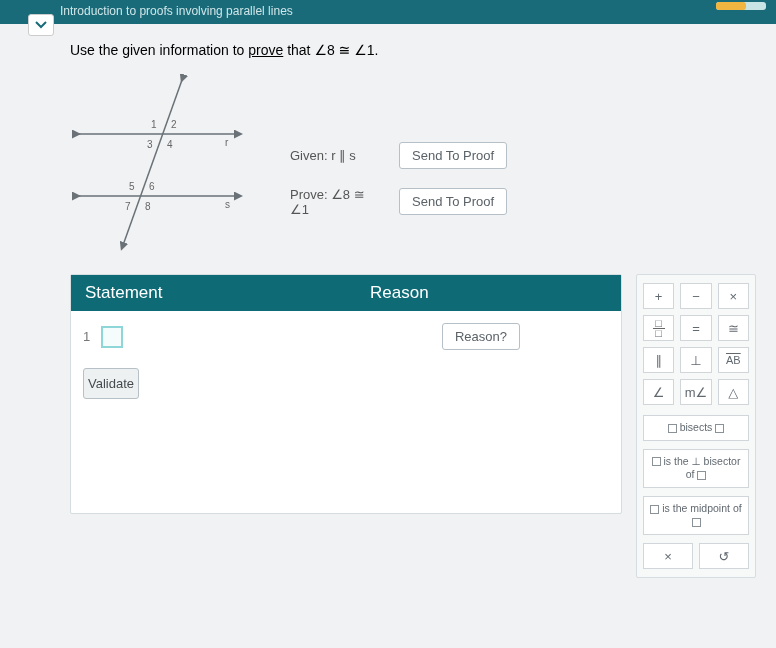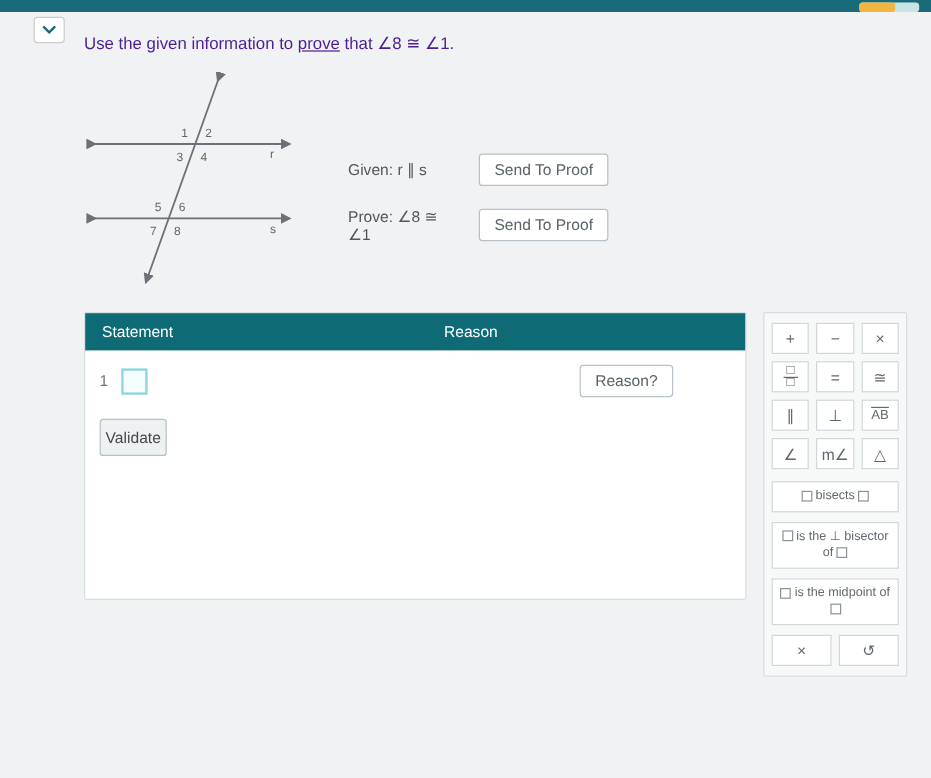--- a/index.html
+++ b/index.html
@@ -34,21 +34,21 @@
       color: #1a6b7a;
       font-size: 12px;
       cursor: pointer;
     }
     .content {
       padding: 18px 20px 20px 70px;
       position: relative;
     }
     .instruction {
       font-size: 14px;
-      color: #4c1d95;
+      color: #000000;
       margin-bottom: 16px;
     }
     .instruction .u { text-decoration: underline; }
     .diagram-area {
       display: flex;
       align-items: center;
       gap: 40px;
       margin-bottom: 20px;
     }
     .diagram {
@@ -89,21 +89,21 @@
       flex: 1;
       background: #fff;
       border: 1px solid #d6dde0;
       border-radius: 2px;
       min-height: 240px;
     }
     .proof-header {
       display: flex;
       background: #0e6b76;
       color: #fff;
-      font-size: 13px;
+      font-size: 17px;
       gap: 20px;
     }
     .proof-header > div {
       flex: 1;
       padding: 8px 14px;
     }
     .proof-body {
       padding: 12px;
     }
     .proof-row {
@@ -115,21 +115,21 @@
     .row-num { color: #777; font-size: 13px; width: 10px; }
     .stmt-box {
       width: 22px;
       height: 22px;
       border: 2px solid #8fd6d9;
       background: #f4fcfc;
       cursor: pointer;
     }
     .reason-btn {
       margin-left: auto;
-      margin-right: 48px;
+      margin-right: 89px;
     }
     .validate-btn {
       border: 1px solid #b6c0c6;
       background: #eef1f2;
       color: #454a4e;
       padding: 7px 4px;
       border-radius: 3px;
       font-size: 13px;
       cursor: pointer;
       margin-top: 4px;
@@ -202,20 +202,21 @@
       width:60%;
       height:100%;
       background:#f0b640;
       border-radius:3px;
     }
   </style>
 </head>
 <body>
 
 <div class="header-bar">
+  <span>Introduction to proofs involving parallel lines</span>
   <div class="progress"></div>
 </div>
 
 <div class="toggle-chevron">
   <svg width="12" height="8" viewBox="0 0 12 8">
     <path d="M1 1 L6 6 L11 1" stroke="#1a6b7a" stroke-width="2" fill="none"></path>
   </svg>
 </div>
 
 <div class="content">

